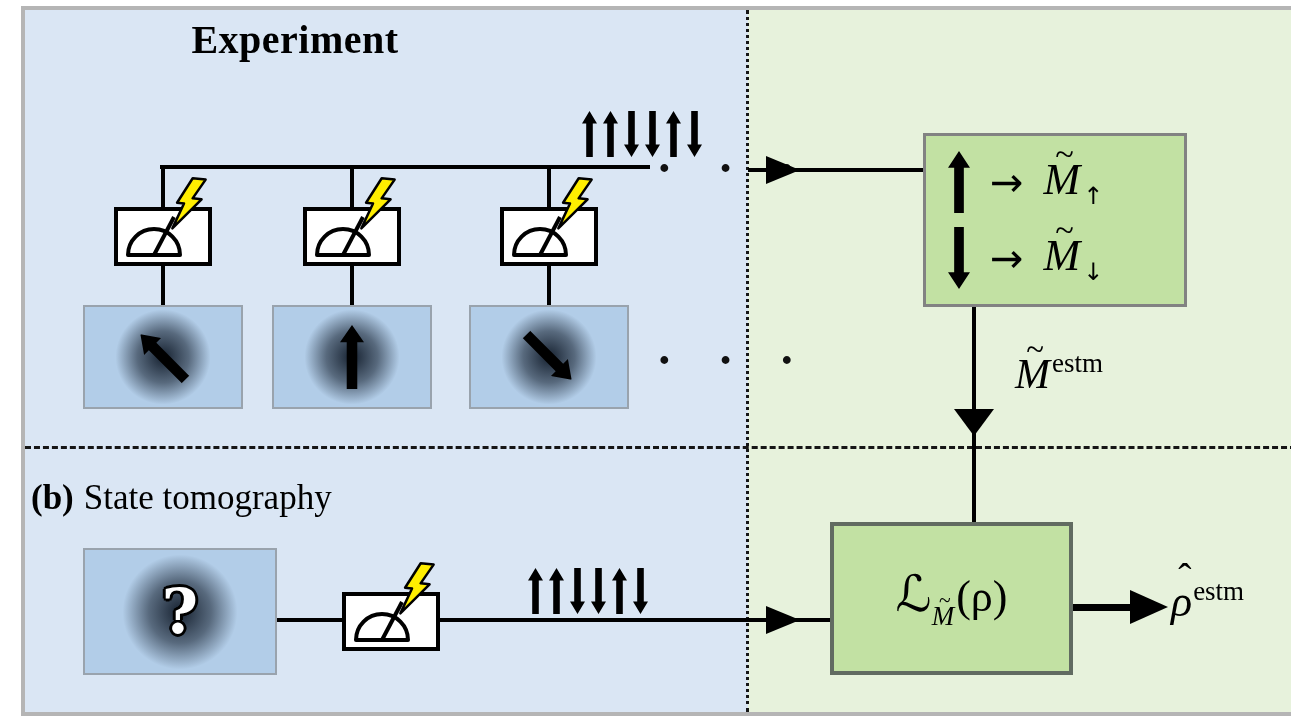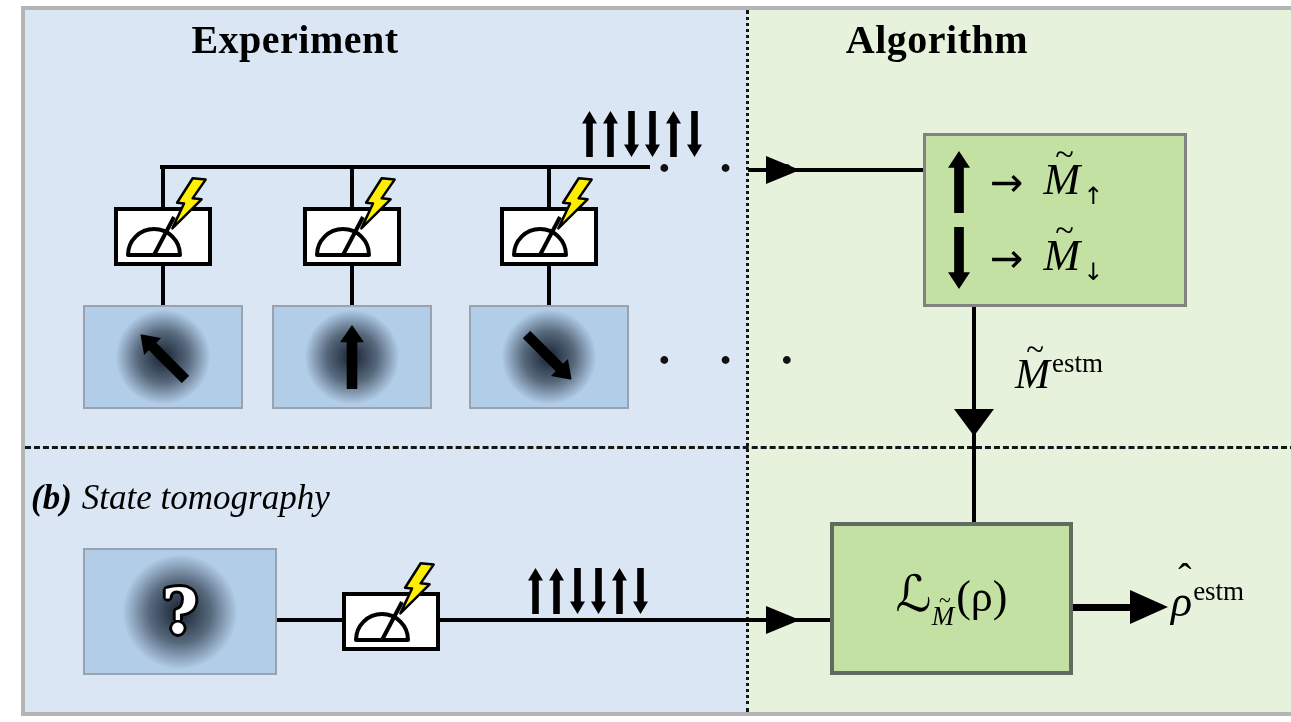--- a/index.html
+++ b/index.html
@@ -19,21 +19,21 @@
                border-top:3px dashed #161616; }
 
   .panel-title { position:absolute; top:6px; font-weight:bold; font-size:40px;
                  color:#000; text-align:center; letter-spacing:0.5px; }
   .title-exp { left:80px; width:380px; }
   .title-alg { left:742px; width:340px; }
 
   .section-label { position:absolute; font-size:35px; color:#000; white-space:nowrap; }
   .section-label .tag { font-weight:bold; margin-right:10px; }
   .label-a { left:6px; top:72px; }
-  .label-b { left:6px; top:468px;font-style:italic; }
+  .label-b { left:6px; top:468px; }
 
   .wire { position:absolute; background:#000; }
 
   
   .ah-right { position:absolute; width:34px; height:28px; background:#000;
               clip-path:polygon(0 0,100% 50%,0 100%); }
   .ah-down  { position:absolute; width:40px; height:27px; background:#000;
               clip-path:polygon(0 0,100% 0,50% 100%); }
   .ah-big   { position:absolute; width:38px; height:34px; background:#000;
               clip-path:polygon(0 0,100% 50%,0 100%); }
@@ -122,21 +122,20 @@
     </symbol>
   </defs>
 </svg>
 
 <div class="figure">
 
   <div class="panel panel-exp"></div>
   <div class="panel panel-alg"></div>
 
   <div class="panel-title title-exp">Experiment</div>
-  <div class="panel-title title-alg">Algorithm</div>
 
   <div class="section-label label-b">
     <span class="tag">(b)</span><span>State tomography</span>
   </div>
 
   <div class="wire" style="left:135px;top:155px;width:490px;height:4px;"></div>
   <div class="wire" style="left:136px;top:155px;width:4px;height:46px;"></div>
   <div class="wire" style="left:136px;top:250px;width:4px;height:47px;"></div>
   <div class="wire" style="left:325px;top:155px;width:4px;height:46px;"></div>
   <div class="wire" style="left:325px;top:250px;width:4px;height:47px;"></div>

